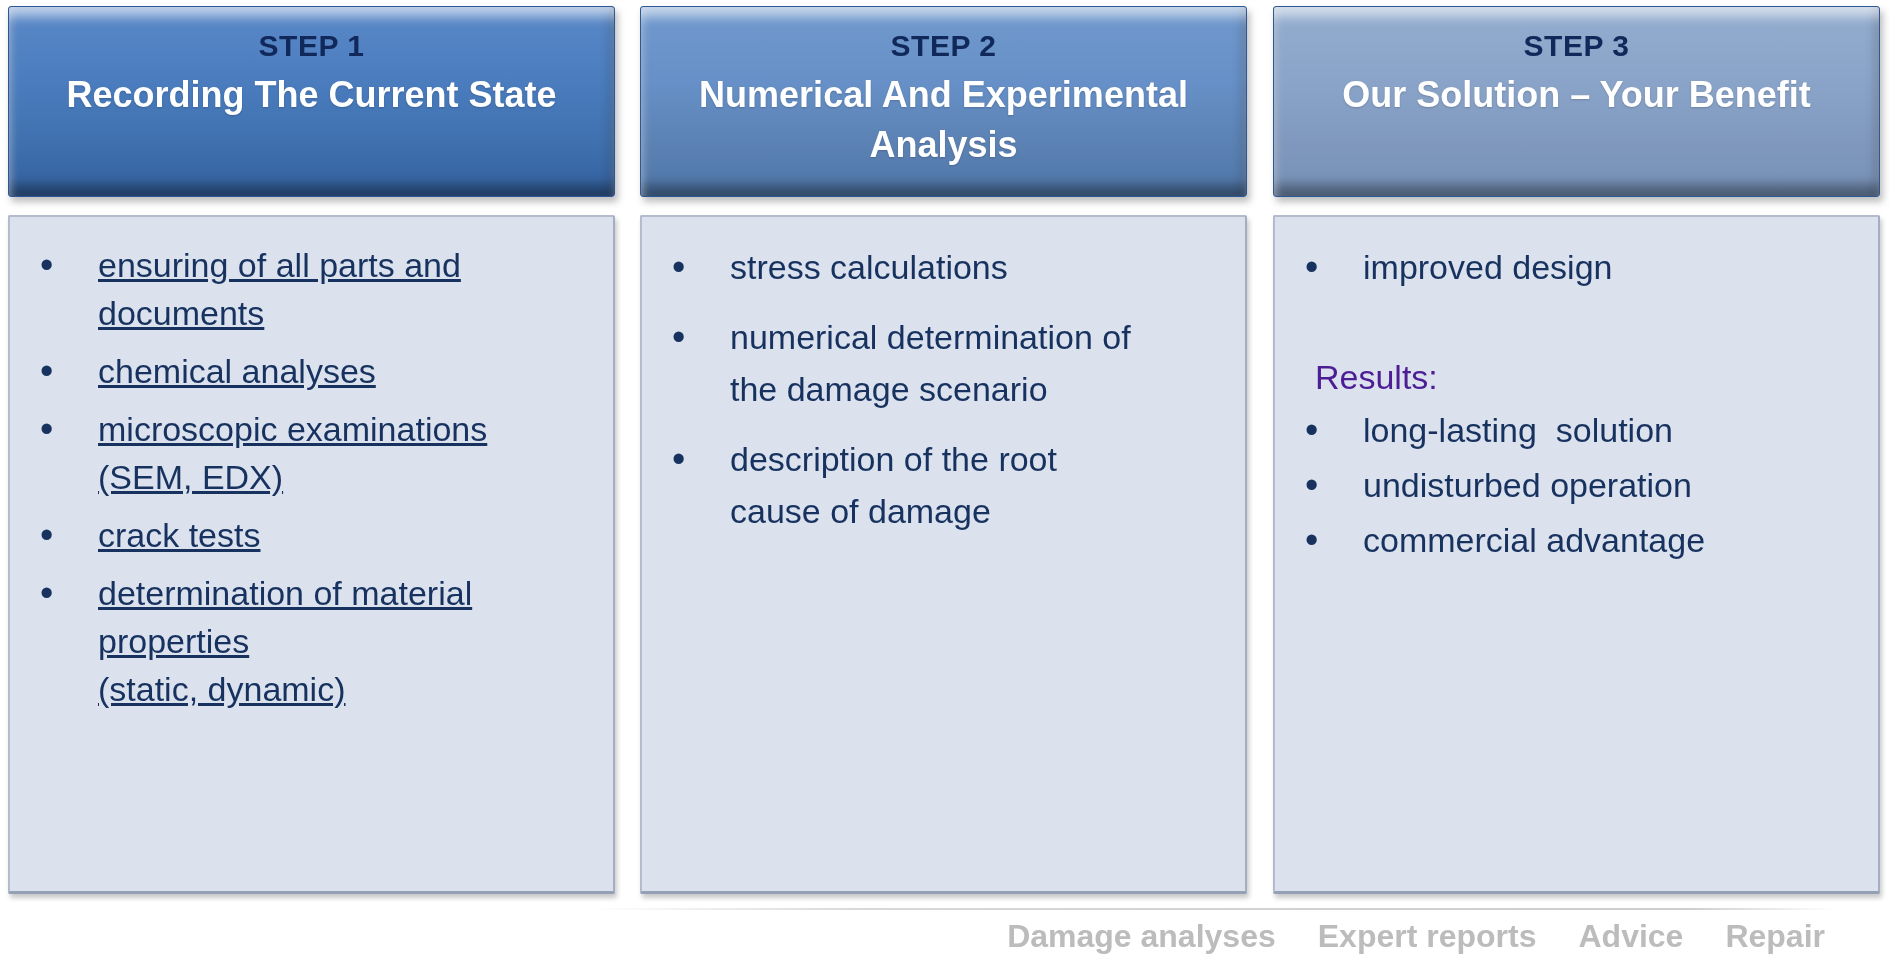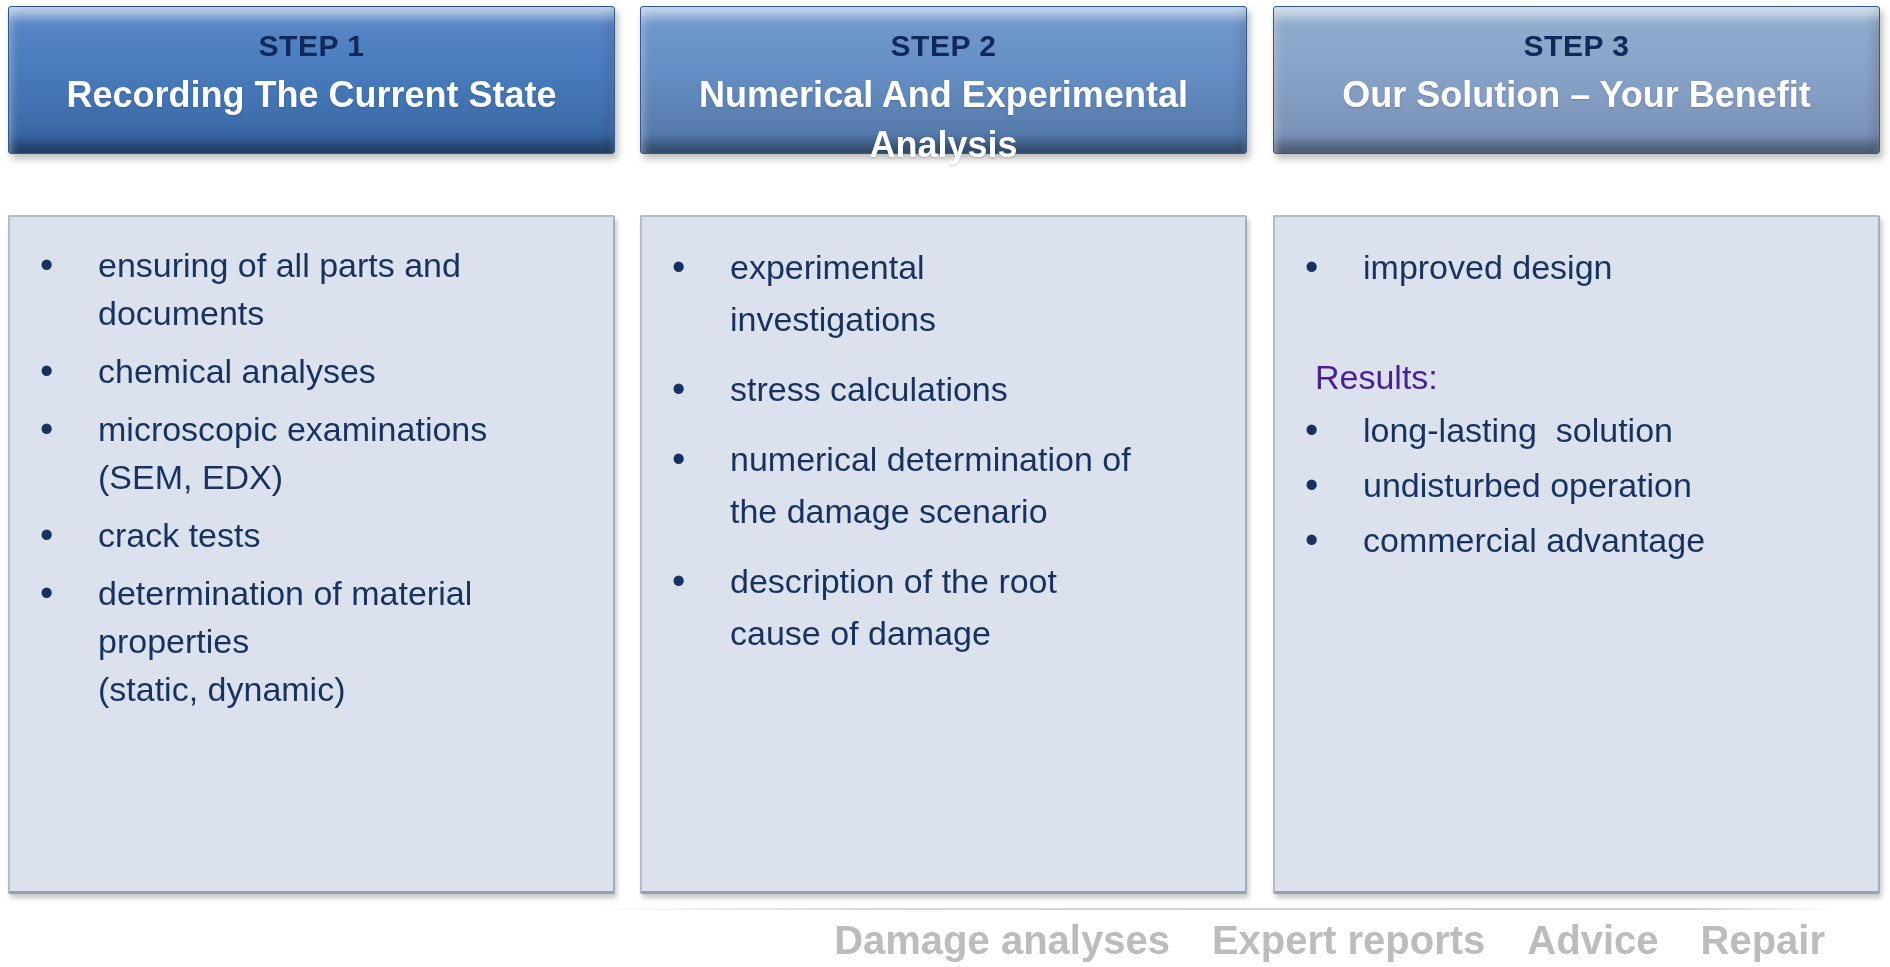--- a/index.html
+++ b/index.html
@@ -8,21 +8,21 @@
     background:#ffffff;
     font-family:"Liberation Sans", sans-serif;
   }
   .column{position:absolute;top:6px;width:607px;}
   .col-1{left:8px;}
   .col-2{left:640px;}
   .col-3{left:1273px;}
 
   
   .step-header{
-    height:148px;border-radius:3px;box-sizing:border-box;
+    height:191px;border-radius:3px;box-sizing:border-box;
     text-align:center;padding-top:20px;
     border:1px solid #2c5897;
     box-shadow:
       inset 0 13px 12px -4px rgba(255,255,255,.62),
       inset 8px 0 10px -6px rgba(255,255,255,.28),
       inset -9px 0 12px -6px rgba(0,0,0,.20),
       inset 0 -15px 12px -4px rgba(0,0,0,.36),
       3px 5px 7px rgba(110,110,110,.45);
   }
   .col-1 .step-header{background:linear-gradient(180deg,#5b89c8 0%,#4a7cbe 40%,#4070ae 72%,#33609e 100%);}
@@ -54,41 +54,41 @@
   }
   ul.bullets{list-style:none;margin:0;padding:0;}
   ul.bullets li{
     position:relative;padding-left:88px;
     font-size:34px;color:#17325f;white-space:pre-wrap;
   }
   ul.bullets li::before{
     content:"\2022";position:absolute;left:30px;top:0;
     font-size:38px;
   }
-  .col-1 ul.bullets li{line-height:48px;margin-bottom:10px;}
+  .col-1 ul.bullets li{line-height:48px;margin-bottom:10px;text-decoration:underline;}
   .col-2 ul.bullets li{line-height:52px;margin-bottom:18px;}
   .col-3 ul.top-bullets li{line-height:52px;margin-bottom:2px;}
   .col-3 .spacer{height:56px;}
   .results-label{
     font-size:34px;line-height:52px;color:#4c1d95;
     padding-left:40px;white-space:pre-wrap;
   }
   .col-3 ul.results li{line-height:55px;margin-bottom:0;margin-top:0;}
   .col-3 ul.results{}
 
   
   .footer-rule{
     position:absolute;top:908px;left:588px;width:1247px;height:2px;
     background:linear-gradient(90deg,
       rgba(214,214,214,0) 0%, #d8d8d8 22%, #cdcdcd 88%, rgba(205,205,205,0) 100%);
   }
   .footer-nav{
     position:absolute;top:918px;right:65px;
     display:flex;gap:42px;align-items:flex-end;
-    font-size:40px;font-weight:bold;color:#bcbcbc;
+    font-size:32px;font-weight:bold;color:#bcbcbc;
   }
   .footer-nav span{cursor:pointer;}
 </style>
 </head>
 <body>
 
 <div class="column col-1">
   <div class="step-header">
     <div class="step-label">STEP 1</div>
     <div class="step-title">Recording The Current State</div>
@@ -108,22 +108,20 @@
   </div>
 </div>
 
 <div class="column col-2">
   <div class="step-header">
     <div class="step-label">STEP 2</div>
     <div class="step-title">Numerical And Experimental Analysis</div>
   </div>
   <div class="step-body">
     <ul class="bullets">
-      <li>experimental
-investigations</li>
       <li>stress calculations</li>
       <li>numerical determination of
 the damage scenario</li>
       <li>description of the root
 cause of damage</li>
     </ul>
   </div>
 </div>
 
 <div class="column col-3">

